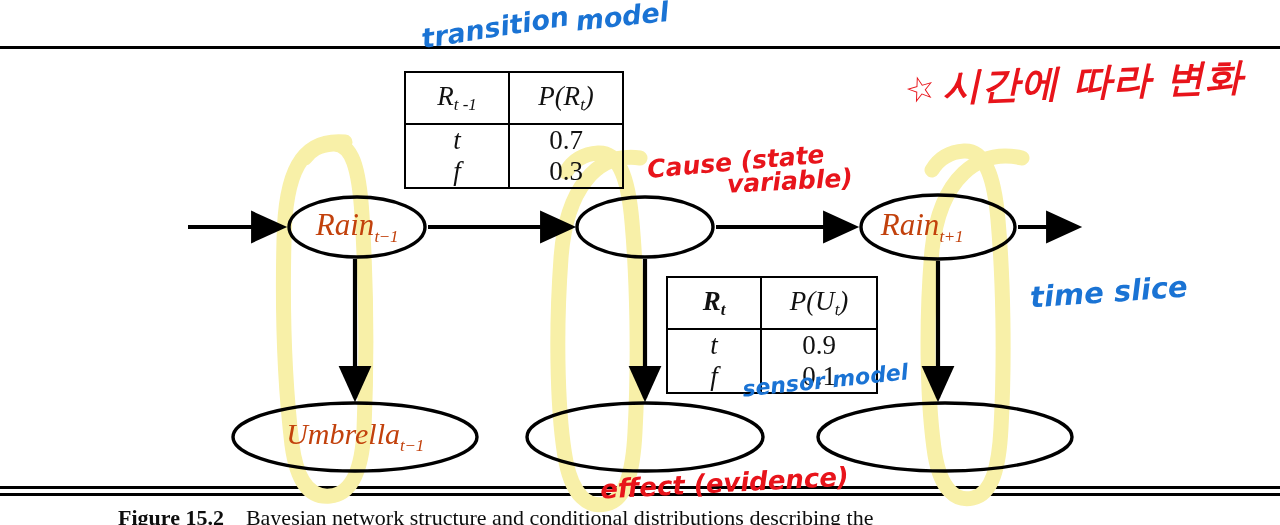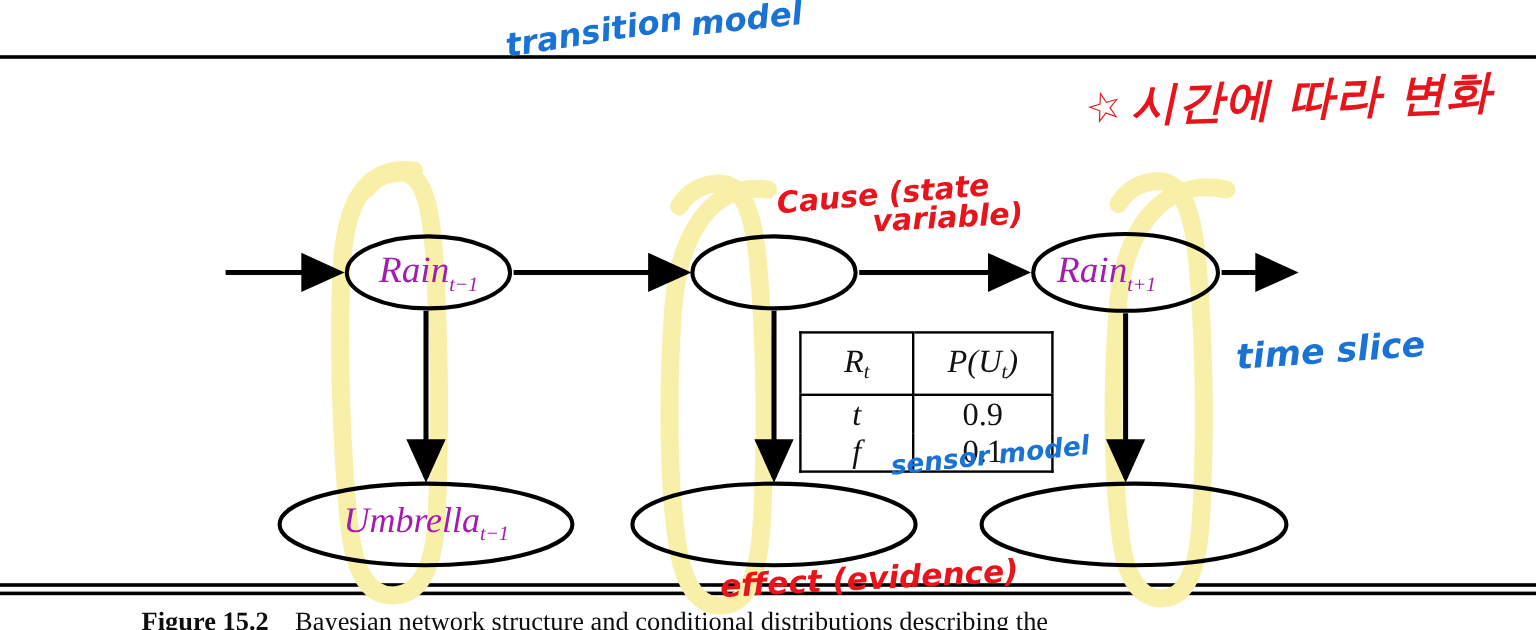--- a/index.html
+++ b/index.html
@@ -53,21 +53,21 @@
   }
   #highlight-layer { z-index: 1; }
   #graph-layer     { z-index: 2; }
 
   
   .node-label {
     position: absolute;
     z-index: 3;
     font-family: "Liberation Serif", "DejaVu Serif", serif;
     font-style: italic;
-    color: #a21caf;
+    color: #c2410c;
     white-space: nowrap;
     text-align: center;
     line-height: 1;
     pointer-events: none;
   }
   .node-label .base { font-size: 31px; }
   .node-label .sub {
     font-size: 17px;
     font-style: italic;
     vertical-align: -0.42em;
@@ -265,25 +265,41 @@
   <div class="node-label" style="left:852px; top:209px; width:140px;">
     <span class="base">Rain</span><span class="sub">t+1</span>
   </div>
 
   <div class="node-label umb" style="left:243px; top:419px; width:224px;">
     <span class="base">Umbrella</span><span class="sub">t−1</span>
   </div>
 
 
 
+  <table class="cpt" style="left:404px; top:71px;">
+    <tbody>
+        <tr class="hdr-row">
+      <td class="vline" style="width:82px;"><span>R</span><sub>t -1</sub></td>
+      <td style="width:92px;"><span>P(R</span><sub>t</sub><span>)</span></td>
+    </tr>
+    <tr class="body-row">
+      <td class="vline lcell">t</td>
+      <td>0.7</td>
+    </tr>
+    <tr class="body-row">
+      <td class="vline lcell">f</td>
+      <td>0.3</td>
+    </tr>
+  </tbody>
+    </table>
 
   <table class="cpt" style="left:666px; top:276px;">
     <tbody>
         <tr class="hdr-row">
-      <td class="vline" style="width:72px;"><span>R</span><sub>t</sub></td>
+      <td class="vline" style="width:72px;font-weight:bold;"><span>R</span><sub>t</sub></td>
       <td style="width:94px;margin-left:20px;"><span>P(U</span><sub>t</sub><span>)</span></td>
     </tr>
     <tr class="body-row">
       <td class="vline lcell">t</td>
       <td>0.9</td>
     </tr>
     <tr class="body-row">
       <td class="vline lcell">f</td>
       <td>0.1</td>
     </tr>

